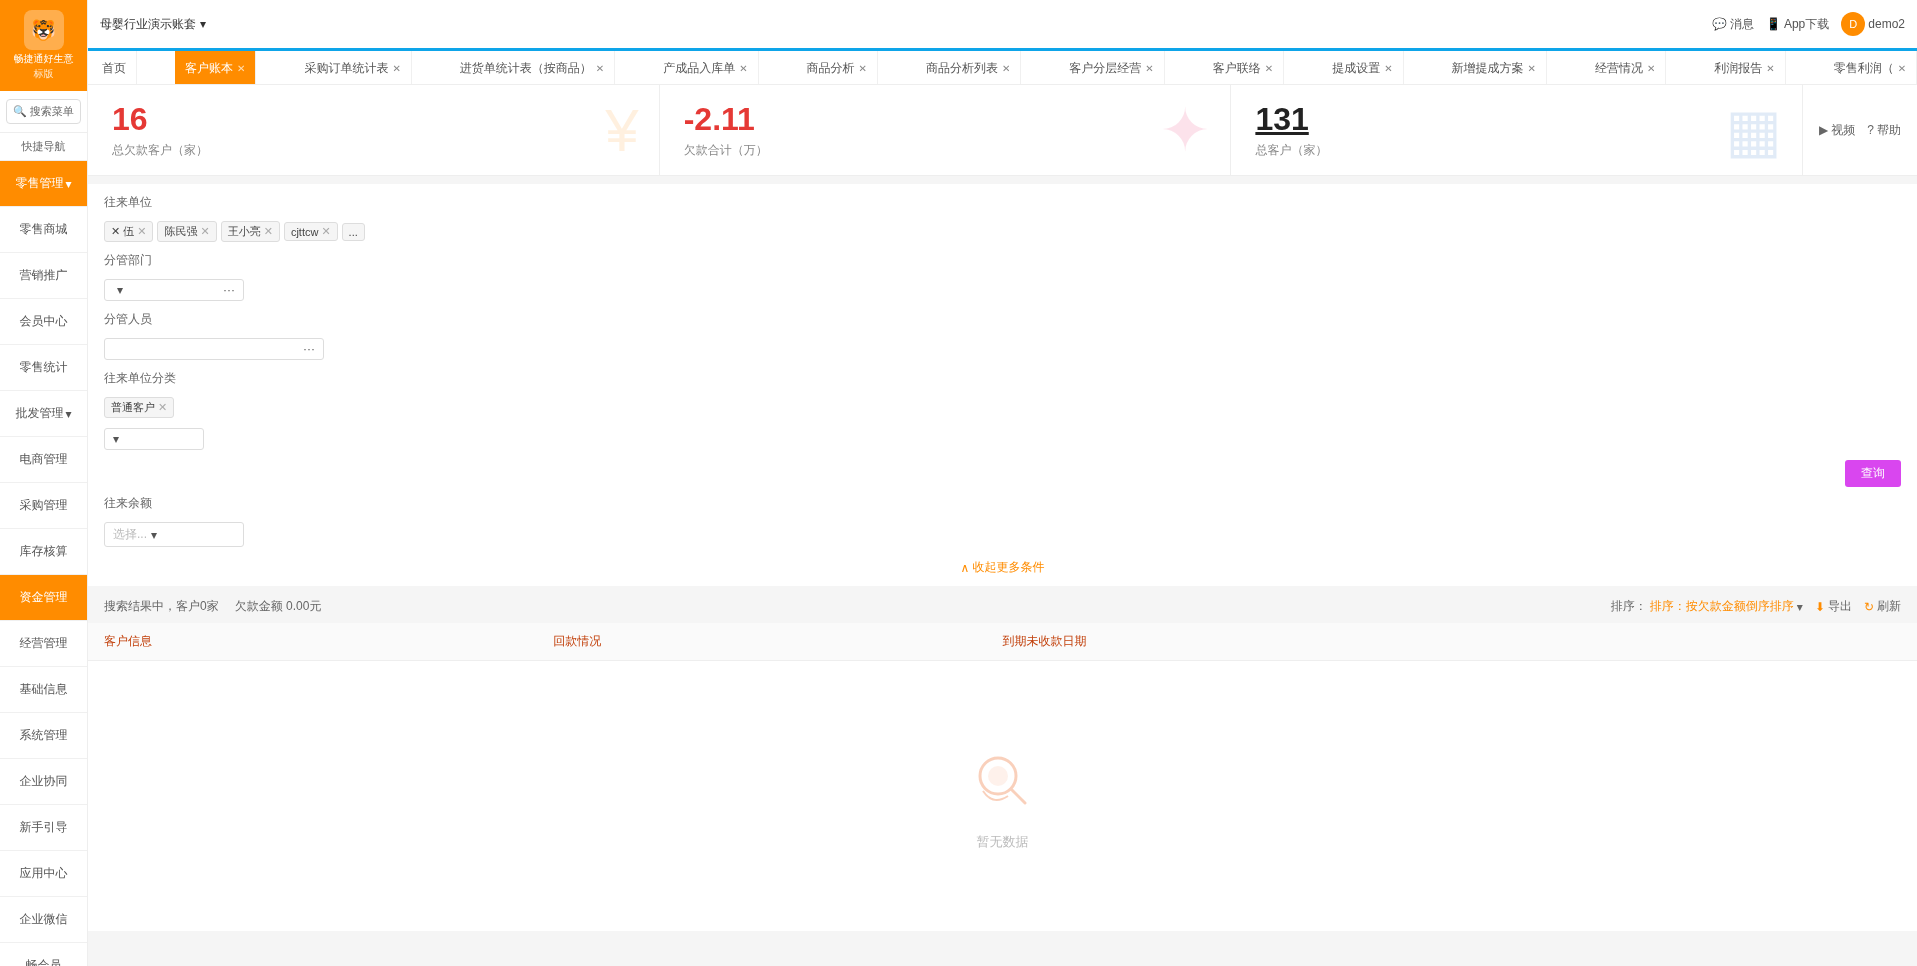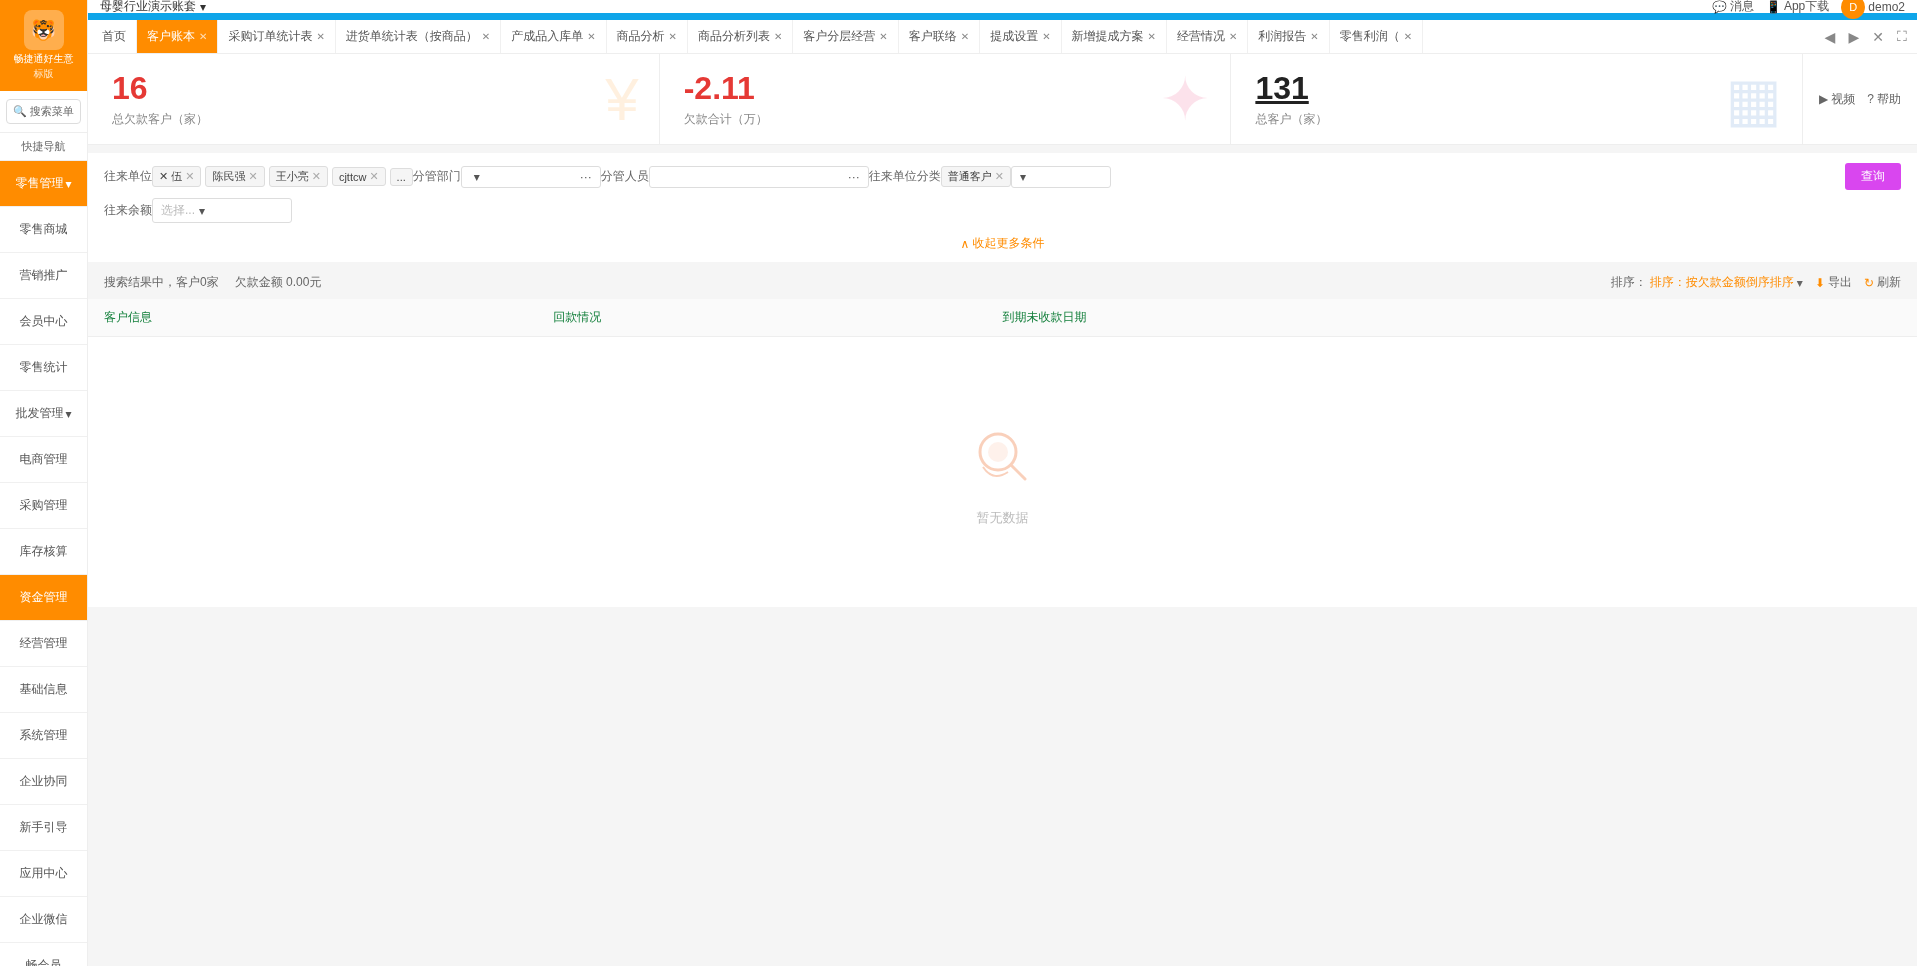--- a/index.html
+++ b/index.html
@@ -15,29 +15,29 @@
     .sidebar-quicknav span { font-size: 11px; color: #666; cursor: pointer; }
     .sidebar-menu { flex: 1; overflow-y: auto; }
     .sidebar-item { padding: 14px 4px; text-align: center; cursor: pointer; color: #555; font-size: 12px; border-bottom: 1px solid #f0f0f0; }
     .sidebar-item.active { background: #ff8c00; color: #fff; }
     .sidebar-item-with-arrow { display: flex; align-items: center; justify-content: center; gap: 2px; }
 
     
     .main { flex: 1; display: flex; flex-direction: column; overflow: hidden; }
 
     
-    .top-bar { background: #fff; border-bottom: 7px solid #0ea5e9; display: flex; align-items: center; justify-content: space-between; padding: 0 12px; height: 20px; flex-shrink: 0; }
+    .top-bar { background: #fff; border-bottom: 3px solid #0ea5e9; display: flex; align-items: center; justify-content: space-between; padding: 0 12px; height: 51px; flex-shrink: 0; }
     .top-bar-left { display: flex; align-items: center; gap: 8px; }
     .tenant-selector { display: flex; align-items: center; gap: 4px; font-size: 12px; color: #333; cursor: pointer; }
     .top-bar-right { display: flex; align-items: center; gap: 12px; font-size: 12px; color: #555; }
     .top-bar-right .icon-btn { display: flex; align-items: center; gap: 3px; cursor: pointer; color: #555; }
     .avatar { width: 24px; height: 24px; border-radius: 50%; background: #ff8c00; display: flex; align-items: center; justify-content: center; color: #fff; font-size: 11px; }
 
     
-    .nav-tabs { background: #fff; border-bottom: 1px solid #eee; display: flex; align-items: center; padding: 0 4px; height: 34px; flex-shrink: 0; overflow: hidden; }
+    .nav-tabs { background: #fff; border-bottom: 1px solid #eee; display: flex; align-items: flex-start; padding: 0 4px; height: 34px; flex-shrink: 0; overflow: hidden; gap: 38px; }
     .nav-tab { display: flex; align-items: center; gap: 4px; padding: 0 10px; height: 34px; font-size: 12px; color: #555; cursor: pointer; border-right: 1px solid #f0f0f0; white-space: nowrap; flex-shrink: 0; }
     .nav-tab.active { background: #ff8c00; color: #fff; }
     .nav-tab .close-icon { font-size: 10px; opacity: 0.7; }
     .nav-tab-controls { display: flex; align-items: center; gap: 2px; margin-left: auto; padding-left: 4px; }
     .nav-ctrl-btn { width: 22px; height: 22px; display: flex; align-items: center; justify-content: center; cursor: pointer; color: #888; font-size: 14px; }
 
     
     .content { flex: 1; overflow-y: auto; background: #f5f5f5; }
 
     
@@ -50,21 +50,21 @@
     .stat-label { font-size: 12px; color: #888; margin-top: 4px; }
     .stat-icon { position: absolute; right: 20px; top: 50%; transform: translateY(-50%); opacity: 0.12; font-size: 60px; }
     .stat-icon.orange { color: #ff8c00; }
     .stat-icon.pink { color: #e91e63; }
     .stat-icon.blue { color: #1565c0; }
     .stat-actions { display: flex; align-items: center; gap: 12px; padding: 0 16px; }
     .stat-action-btn { display: flex; align-items: center; gap: 3px; font-size: 12px; color: #666; cursor: pointer; }
 
     
     .filter-area { background: #fff; padding: 10px 16px; margin-bottom: 4px; }
-    .filter-row { display: flex; align-items: center; flex-wrap: wrap; margin-bottom: 8px; }
+    .filter-row { display: flex; align-items: flex-start; gap: 10px; flex-wrap: wrap; margin-bottom: 8px; flex-direction: column; }
     .filter-label { color: #666; font-size: 12px; white-space: nowrap; }
     .filter-tags { display: flex; align-items: center; gap: 4px; flex-wrap: wrap; }
     .filter-tag { display: flex; align-items: center; gap: 3px; background: #f5f5f5; border: 1px solid #ddd; border-radius: 3px; padding: 2px 6px; font-size: 11px; color: #444; }
     .filter-tag .remove { cursor: pointer; color: #aaa; font-size: 11px; }
     .filter-select { display: flex; align-items: center; gap: 4px; border: 1px solid #ddd; border-radius: 3px; padding: 3px 8px; min-width: 140px; cursor: pointer; color: #555; background: #fff; }
     .filter-select .placeholder { color: #bbb; }
     .filter-input-wide { border: 1px solid #ddd; border-radius: 3px; padding: 3px 8px; min-width: 220px; color: #555; background: #fff; display: flex; align-items: center; justify-content: space-between; cursor: pointer; }
     .collapse-btn { display: flex; align-items: center; gap: 3px; color: #ff8c00; cursor: pointer; font-size: 12px; }
     .query-btn { background: #d946ef; color: #fff; border: none; border-radius: 3px; padding: 5px 16px; cursor: pointer; font-size: 12px; margin-left: auto; }
 
@@ -72,21 +72,21 @@
     .results-bar { background: #f5f5f5; padding: 8px 16px; display: flex; align-items: center; justify-content: space-between; font-size: 12px; color: #666; }
     .results-bar-left { display: flex; align-items: center; gap: 16px; }
     .results-bar-right { display: flex; align-items: center; gap: 12px; }
     .sort-btn { display: flex; align-items: center; gap: 3px; color: #666; cursor: pointer; }
     .action-btn-sm { display: flex; align-items: center; gap: 3px; color: #666; cursor: pointer; }
     .action-btn-sm .icon { color: #ff8c00; }
 
     
     .data-table { background: #fff; width: 100%; }
     .table-header { display: grid; grid-template-columns: 2fr 2fr 2fr 2fr; border-bottom: 1px solid #eee; padding: 10px 16px; background: #fafafa; }
-    .table-header-cell { font-size: 12px; color: #15803d; font-weight: 500; }
+    .table-header-cell { font-size: 12px; color: #c2410c; font-weight: 500; }
 
     
     .empty-state { display: flex; flex-direction: column; align-items: center; justify-content: center; padding: 80px 0; color: #bbb; }
     .empty-icon { width: 80px; height: 80px; margin-bottom: 12px; opacity: 0.5; }
     .empty-text { font-size: 13px; color: #bbb; }
 
     
     ::-webkit-scrollbar { width: 4px; height: 4px; }
     ::-webkit-scrollbar-thumb { background: #ddd; border-radius: 2px; }
   </style>

